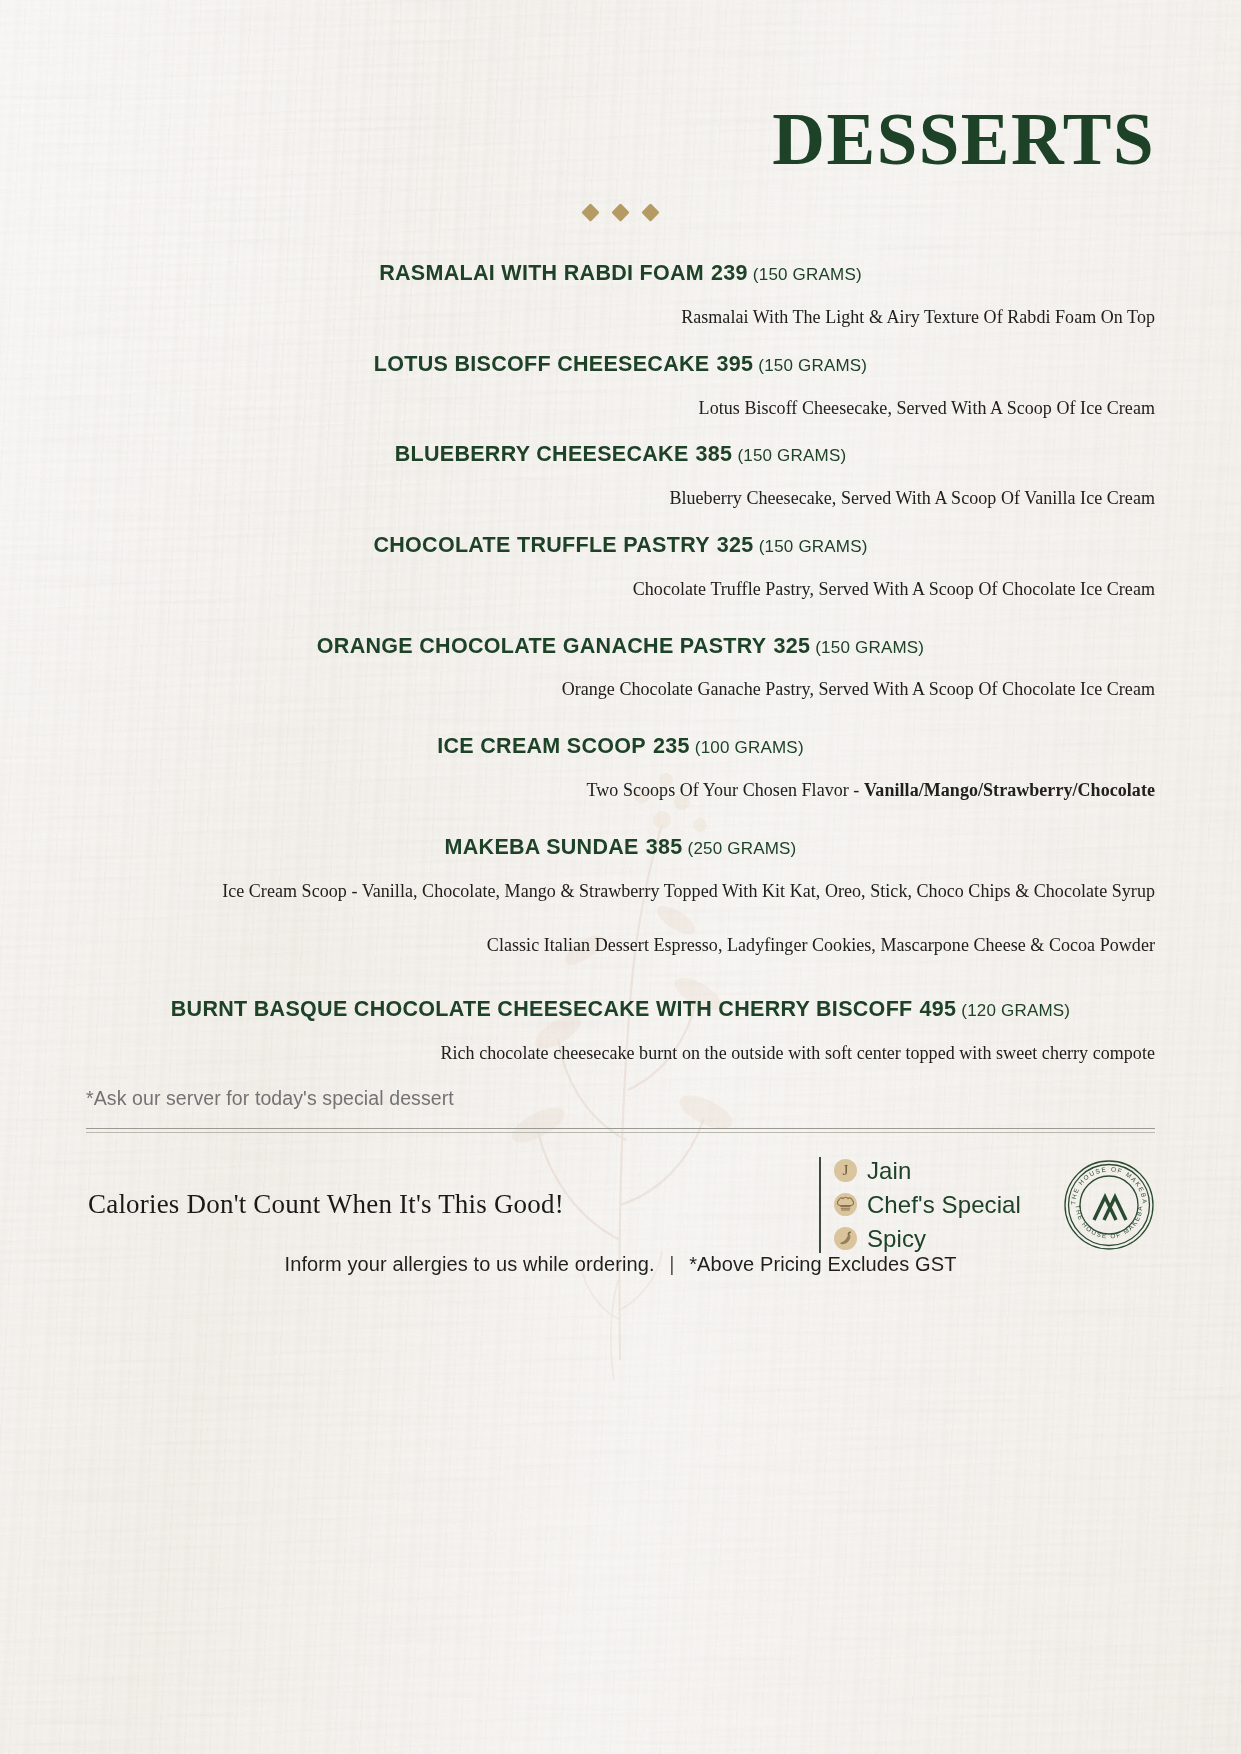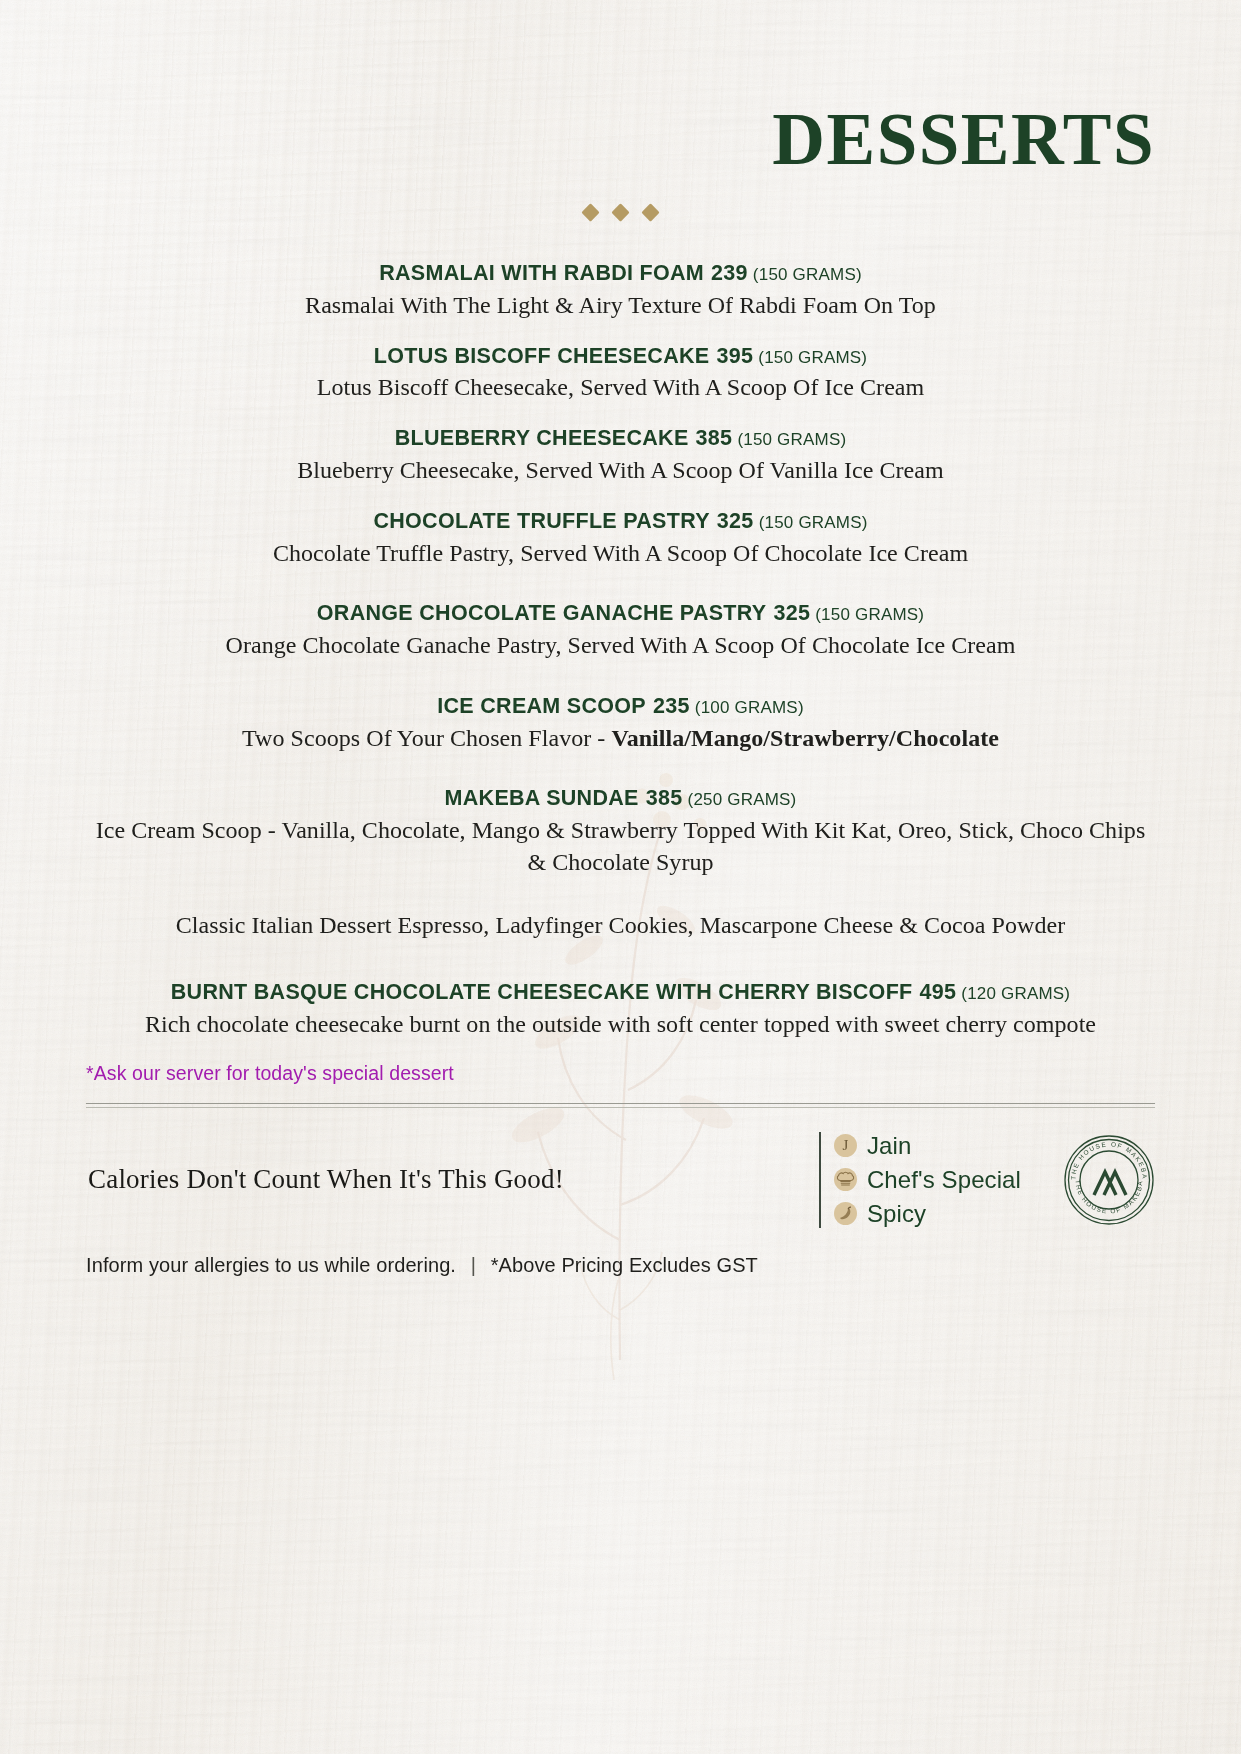--- a/index.html
+++ b/index.html
@@ -118,38 +118,39 @@
   }
   .item-weight {
     font-size: 17px;
     font-weight: normal;
     letter-spacing: 0.2px;
     margin-left: 5px;
   }
 
   .item-desc {
     font-family: "Liberation Serif", serif;
-    font-size: 24px;
+    font-size: 18px;
     color: #20201d;
     line-height: 1.32;
-    margin-top: 3px;
+    margin-top: 19px;
     letter-spacing: 0.05px;
+    text-align: right;
   }
   .item-desc b {
     font-weight: bold;
   }
 
   
   .gap-lg { margin-bottom: 31px; }
   .gap-xl { margin-bottom: 38px; }
 
   .special-note {
     font-family: "Liberation Sans", sans-serif;
     font-size: 19.5px;
-    color: #a21caf;
+    color: #737373;
     text-align: left;
     margin-top: 10px;
     letter-spacing: 0.1px;
   }
 
   .divider {
     margin-top: 18px;
     border-top: 1.2px solid #9a9a92;
     position: relative;
   }
@@ -226,25 +227,24 @@
   }
 
   .logo {
     flex: 0 0 auto;
     width: 92px;
     height: 92px;
     position: relative;
   }
 
   .fine-print {
-    text-align: left;
+    text-align: center;
     font-family: "Liberation Sans", sans-serif;
     font-size: 20px;
     color: #1f1f1c;
-    margin-top: 26px;
     letter-spacing: 0.1px;
   }
   .fine-print .sep {
     margin: 0 9px;
     color: #55554e;
   }
 </style>
 </head>
 <body>
 

